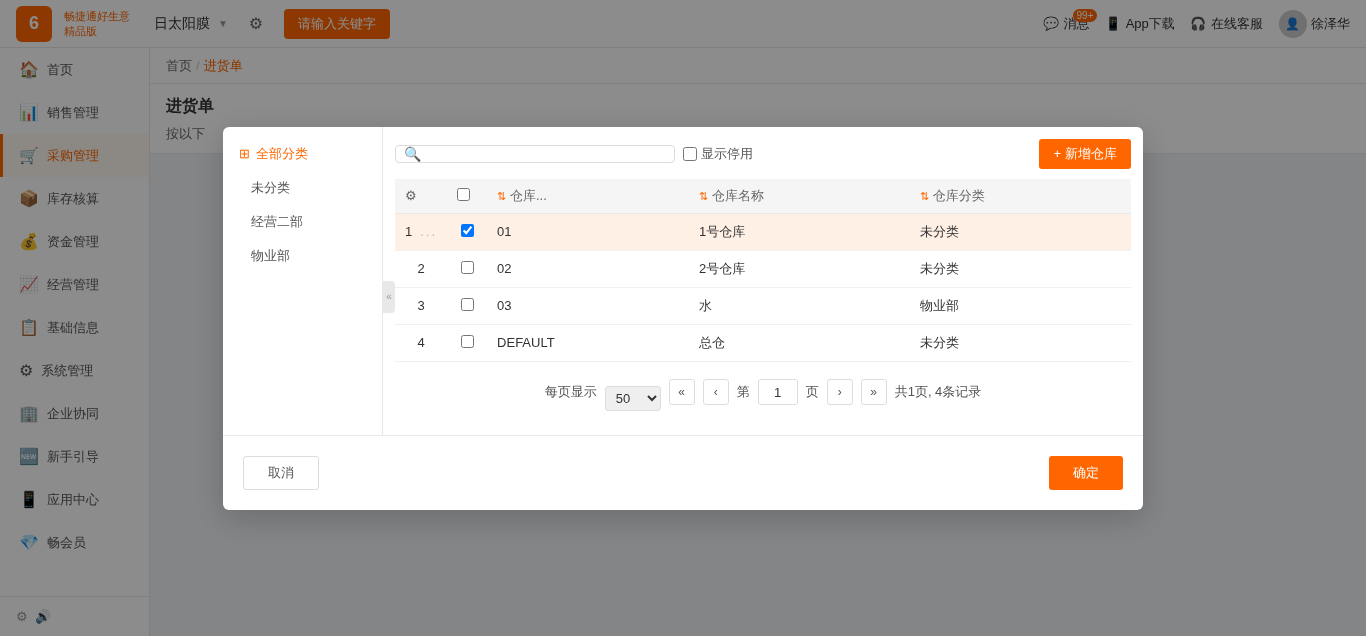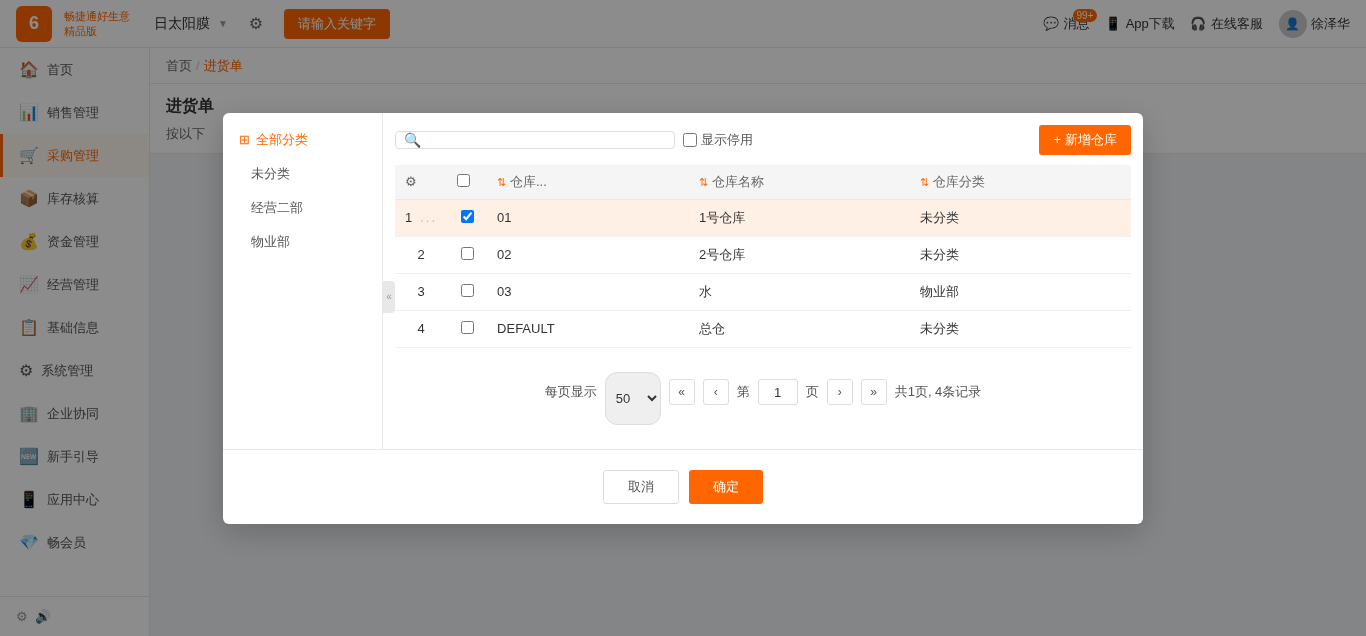--- a/index.html
+++ b/index.html
@@ -237,41 +237,41 @@
     .td-no { text-align: center; color: #999; }
     .td-check { text-align: center; }
 
     
     .pagination {
       display: flex; align-items: center; justify-content: center;
       padding: 12px 0;
       gap: 8px; font-size: 13px; color: #555;
     }
     .page-select {
-      border: 1px solid #ddd; border-radius: 12px;
-      padding: 17px 6px; font-size: 13px; color: #333; margin-top: 12px;
+      border: 1px solid #ddd; border-radius: 3px;
+      padding: 3px 6px; font-size: 13px; color: #333; margin-top: 12px;
     }
     .page-btn {
       width: 26px; height: 26px;
       border: 1px solid #ddd; background: #fff;
       border-radius: 3px; cursor: pointer;
       display: flex; align-items: center; justify-content: center;
       color: #555; font-size: 12px;
     }
     .page-input {
       width: 40px; height: 26px;
       border: 1px solid #ddd; border-radius: 3px;
       text-align: center; font-size: 13px; color: #333;
     }
 
     
     .modal-footer {
       padding: 20px 20px;
       border-top: 1px solid #e8e8e8;
-      display: flex; justify-content: center; gap: 10px;
+      display: flex; justify-content: space-between; gap: 10px;
     }
     .btn-cancel {
       border: 1px solid #ddd; background: #fff; color: #555;
       padding: 7px 24px; border-radius: 3px; cursor: pointer; font-size: 13px;
     }
     .btn-confirm {
       background: #f60; color: #fff; border: none;
       padding: 7px 24px; border-radius: 3px; cursor: pointer; font-size: 13px;
     }
 

